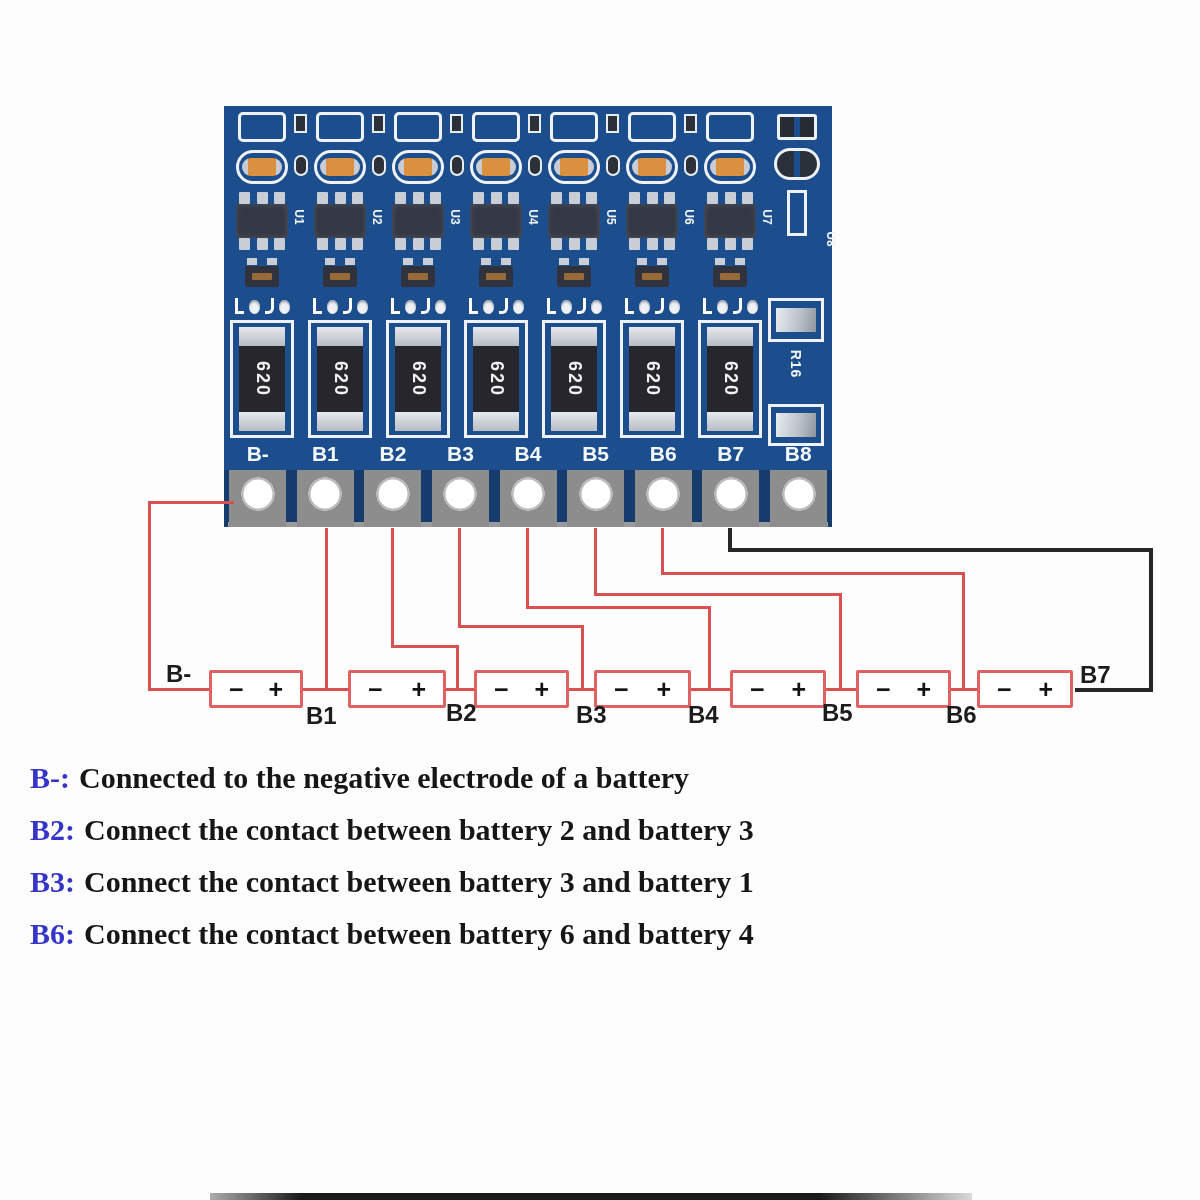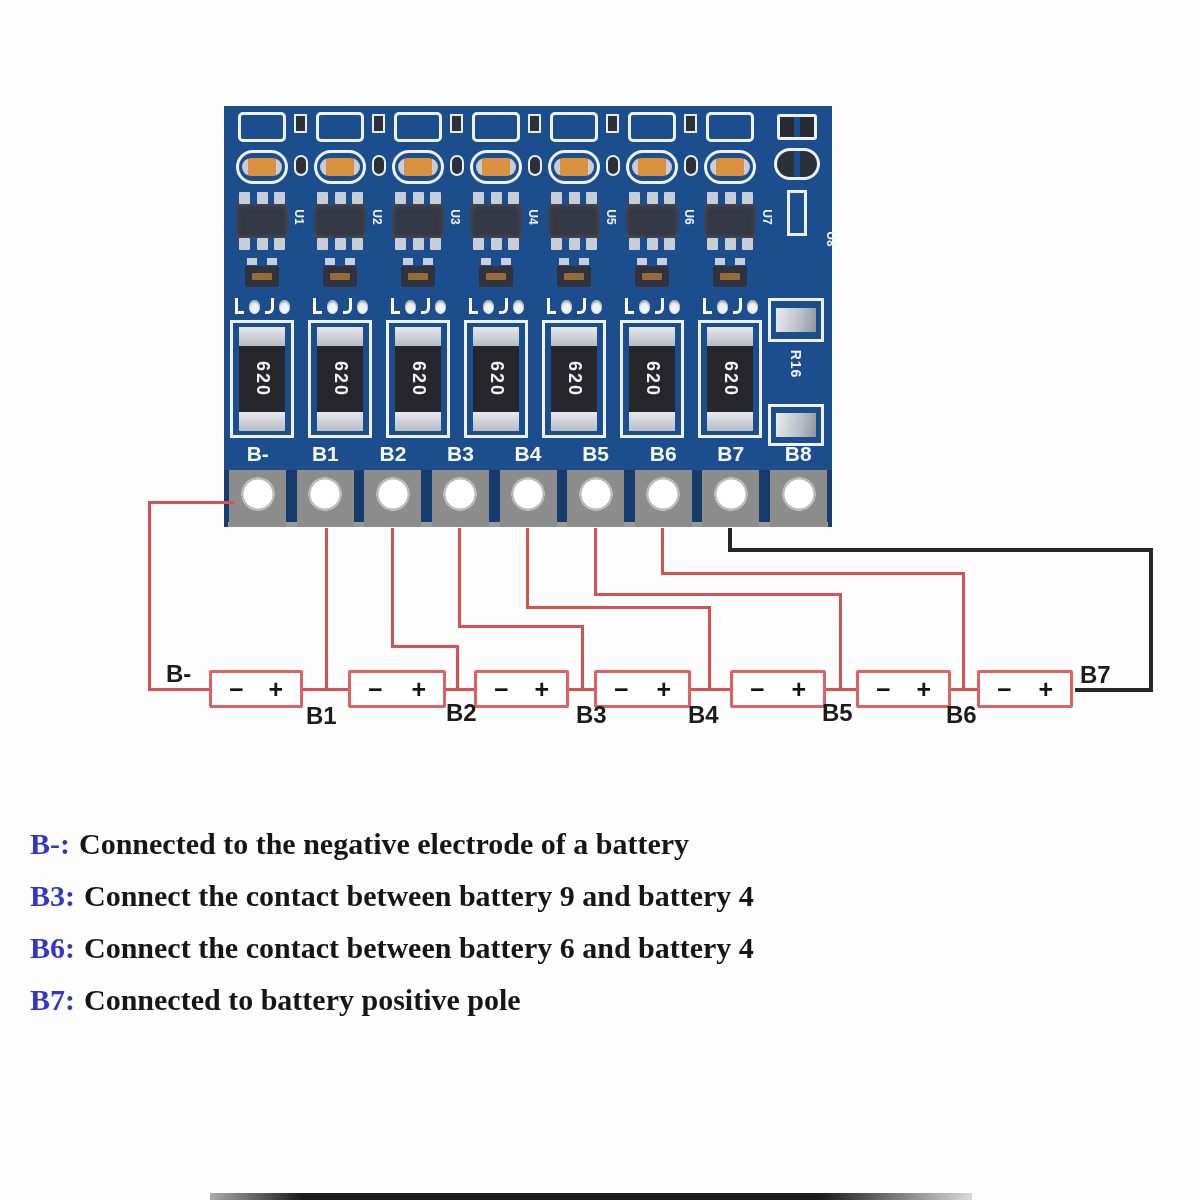--- a/index.html
+++ b/index.html
@@ -79,21 +79,21 @@
   .w{position:absolute;background:#d85050;}
   .wk{position:absolute;background:#262626;}
 
   
   .bat{position:absolute;top:670px;height:38px;border:3px solid #e06161;border-radius:2px;background:#fff;
        display:flex;align-items:center;justify-content:space-between;padding:0 17px;z-index:6;}
   .bat .sg{font-size:25px;font-weight:bold;color:#141414;line-height:1;}
   .lbl{position:absolute;color:#1c1c1c;font-size:24px;font-weight:bold;z-index:7;}
 
   
-  .desc{position:absolute;left:30px;top:818px;font-family:"Liberation Serif",serif;
+  .desc{position:absolute;left:30px;top:752px;font-family:"Liberation Serif",serif;
         font-size:30px;font-weight:bold;color:#161616;}
   .drow{height:52px;line-height:52px;white-space:nowrap;}
   .pfx{color:#3535c8;margin-right:9px;}
 
   .bottom-bar{position:absolute;left:210px;top:1193px;width:762px;height:7px;
               background:linear-gradient(90deg,rgba(20,20,20,.35),#1a1a1a 12% 80%,rgba(20,20,20,.15));}
 </style>
 </head>
 <body>
 
@@ -575,24 +575,24 @@
   <div class="lbl" style="left:688px;top:701px">B4</div>
   <div class="lbl" style="left:822px;top:699px">B5</div>
   <div class="lbl" style="left:946px;top:701px">B6</div>
   <div class="lbl" style="left:1080px;top:661px">B7</div>
 
   <div class="desc">
     <div class="drow">
       <span class="pfx">B-:</span><span>Connected to the negative electrode of a battery</span>
     </div>
     <div class="drow">
-      <span class="pfx">B3:</span><span>Connect the contact between battery 9 and battery 4</span>
+      <span class="pfx">B2:</span><span>Connect the contact between battery 2 and battery 3</span>
+    </div>
+    <div class="drow">
+      <span class="pfx">B3:</span><span>Connect the contact between battery 3 and battery 1</span>
     </div>
     <div class="drow">
       <span class="pfx">B6:</span><span>Connect the contact between battery 6 and battery 4</span>
     </div>
-    <div class="drow">
-      <span class="pfx">B7:</span><span>Connected to battery positive pole</span>
-    </div>
   </div>
 
   <div class="bottom-bar"></div>
 </div>
 
 </body></html>

